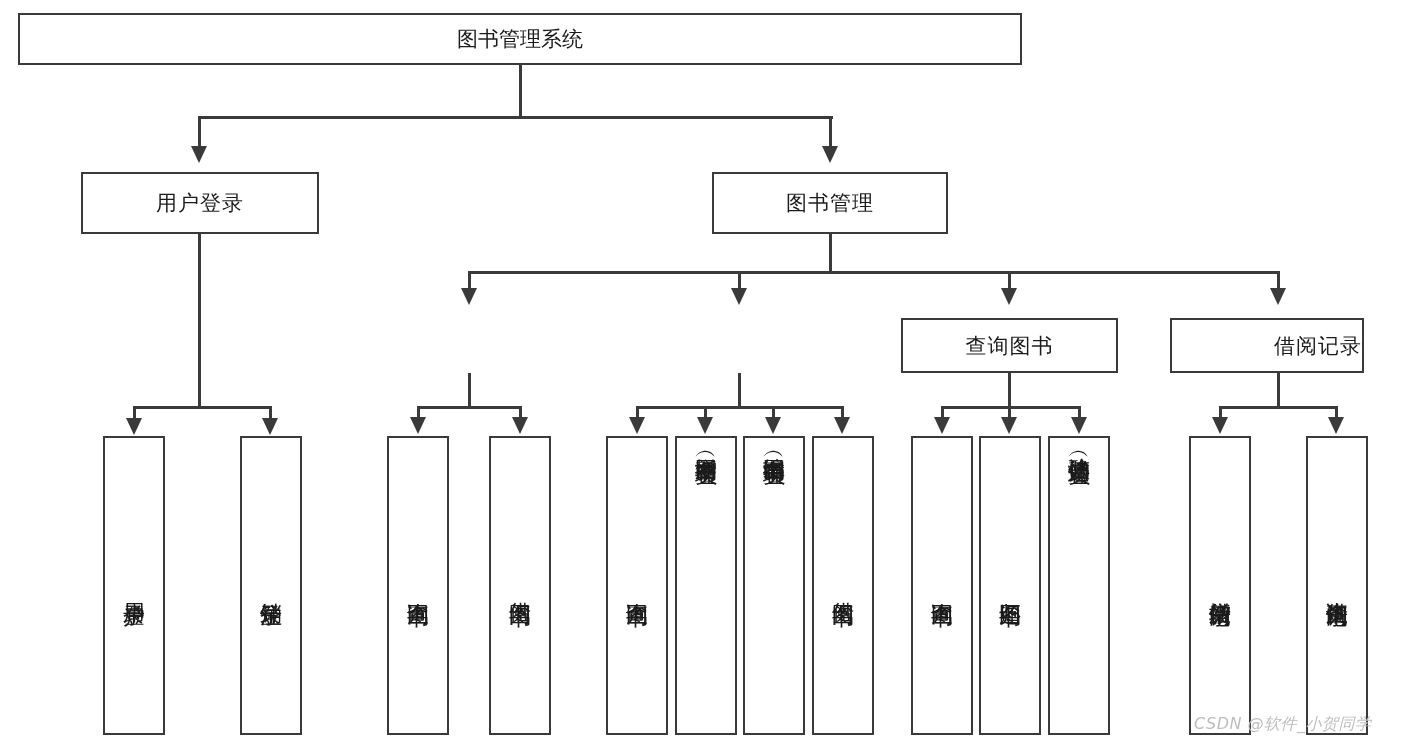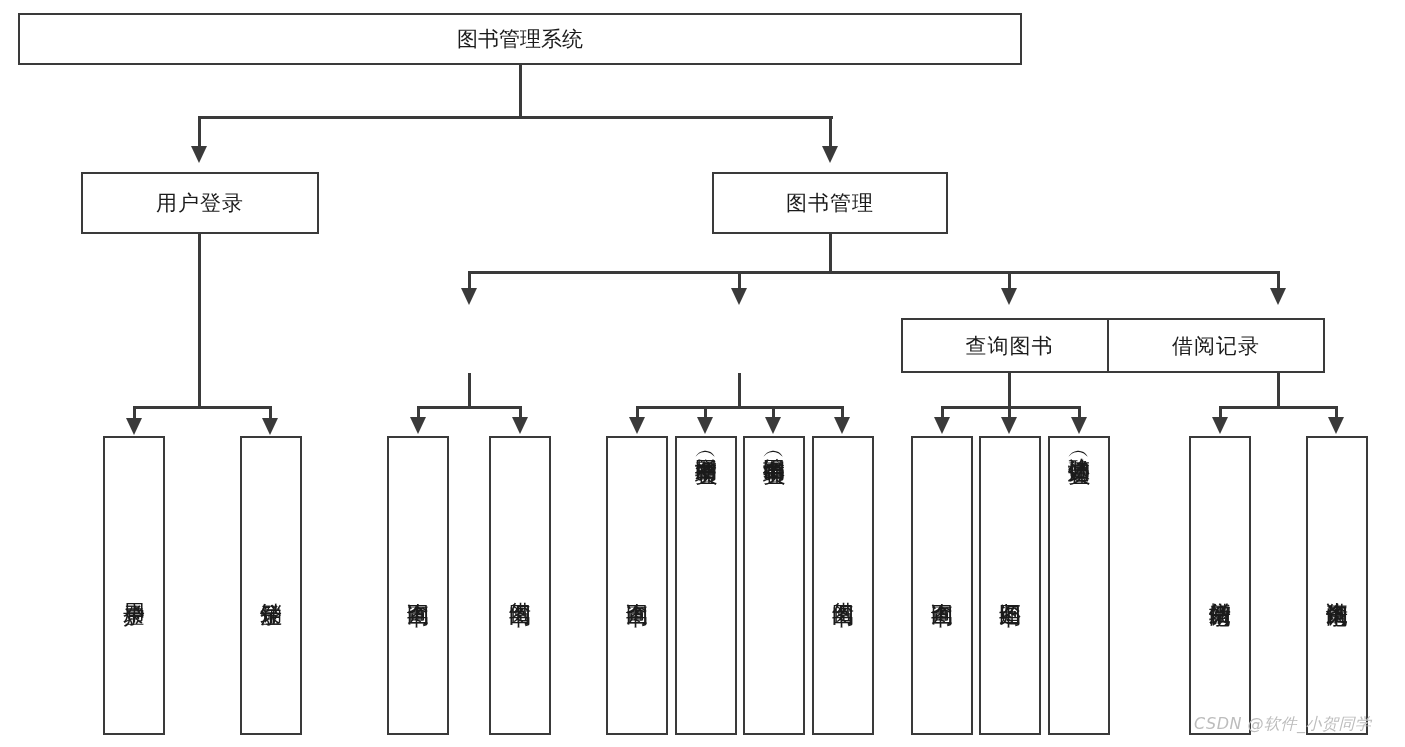--- a/index.html
+++ b/index.html
@@ -72,21 +72,21 @@
   <div class="ln vl" style="left:738px;top:271px;width:3px;height:20px;"></div>
   <div class="arrow" style="left:731px;top:288px;"></div>
   <div class="ln vl" style="left:1008px;top:271px;width:3px;height:20px;"></div>
   <div class="arrow" style="left:1001px;top:288px;"></div>
   <div class="ln vl" style="left:1277px;top:271px;width:3px;height:20px;"></div>
   <div class="arrow" style="left:1270px;top:288px;"></div>
 
   <div class="node h" style="left:901px;top:318px;width:217px;height:55px;">
     <span>查询图书</span>
   </div>
-  <div class="node h" style="left:1107px;top:318px;width:218px;height:55px;">
+  <div class="node h" style="left:1170px;top:318px;width:194px;height:55px;justify-content:flex-end;">
     <span>借阅记录</span>
   </div>
 
   <div class="ln vl" style="left:468px;top:373px;width:3px;height:35px;"></div>
   <div class="ln hl" style="left:417px;top:406px;width:105px;height:3px;"></div>
   <div class="ln vl" style="left:417px;top:406px;width:3px;height:14px;"></div>
   <div class="arrow" style="left:410px;top:417px;"></div>
   <div class="ln vl" style="left:519px;top:406px;width:3px;height:14px;"></div>
   <div class="arrow" style="left:512px;top:417px;"></div>
 

